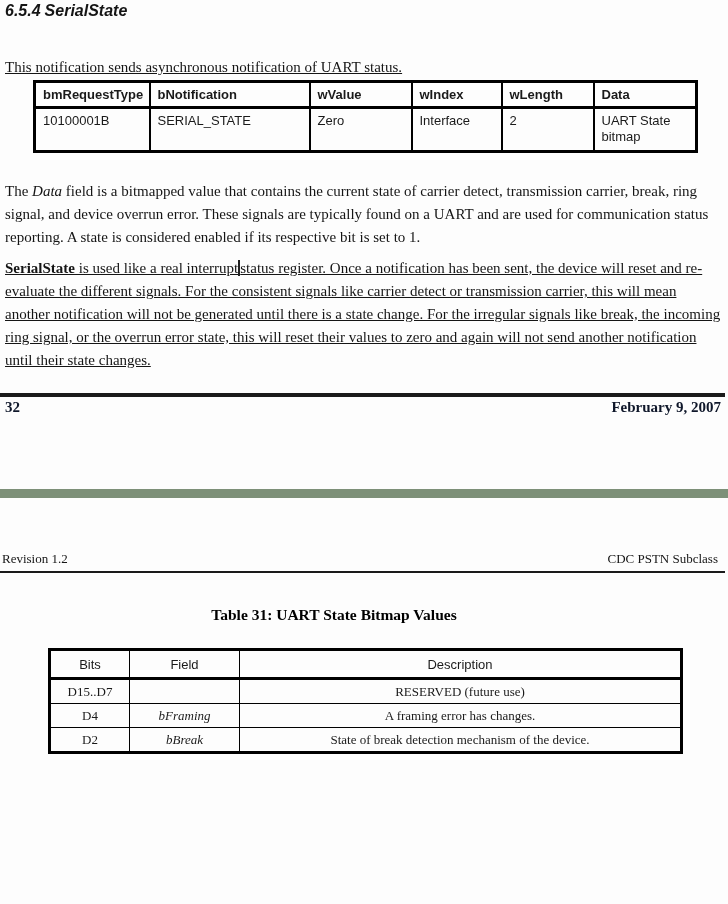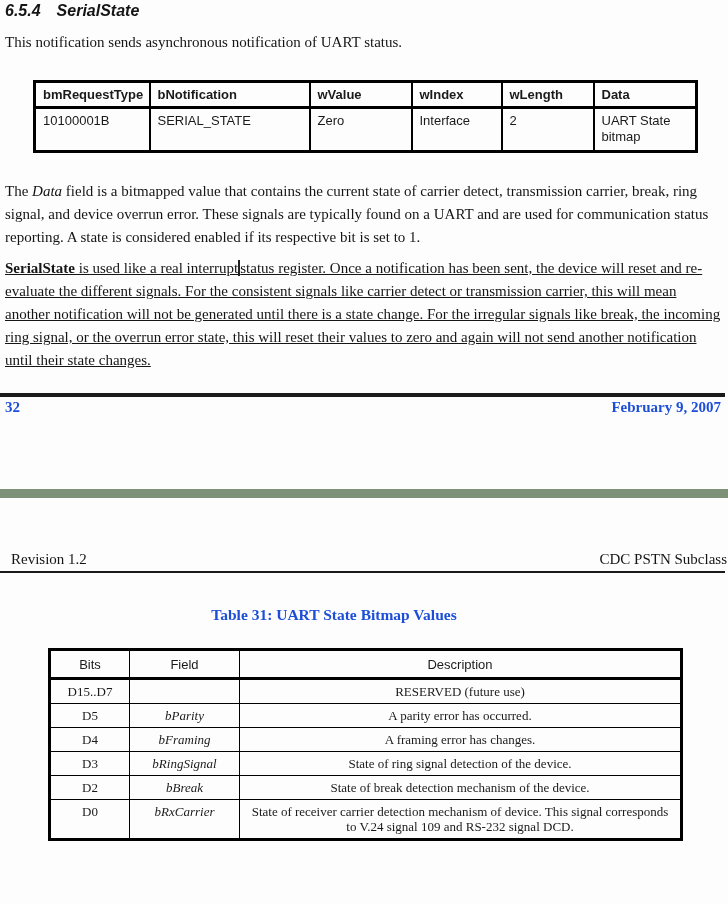--- a/index.html
+++ b/index.html
@@ -6,27 +6,27 @@
   .page{
     position:relative;width:728px;height:904px;background:#fdfdfd;
     font-family:"Liberation Serif",serif;color:#111;overflow:hidden;
   }
   
   .sec-heading{
     position:absolute;top:2px;left:5px;
     font-family:"Liberation Sans",sans-serif;
     font-weight:bold;font-style:italic;font-size:16px;color:#151515;
   }
-  .sec-heading .sec-num{margin-right:16px;}
+  .sec-heading .sec-num{margin-right:4px;}
   
   .body-par{
     position:absolute;left:5px;width:719px;
     font-size:15px;line-height:23px;color:#151515;text-align:left;
   }
-  .par-intro{top:31px;}
+  .par-intro{top:56px;text-decoration:underline;}
   .par-data{top:180px;}
   .par-serial{top:257px;text-decoration:underline;}
   .par-data em{font-style:italic;}
   .par-serial b{font-weight:bold;}
   .caret{
     display:inline-block;width:2px;height:16px;background:#222;
     vertical-align:-3px;
   }
   
   .ntable{
@@ -41,35 +41,35 @@
   .ntable{border:3px solid #000;}
   .ntable thead tr{height:25px;margin-left:44px;}
   .ntable tbody tr{height:44px;}
   .ntable th{font-weight:bold;border-bottom:3px solid #000;}
   .ntable td{line-height:16px;}
   
   .footer-rule{position:absolute;top:393px;left:0;width:725px;height:4px;background:#1a1a1a;}
   .footer-row{
     position:absolute;top:399px;left:5px;width:716px;
     display:flex;justify-content:space-between;
-    font-size:15px;font-weight:bold;color:#1d4ed8;
+    font-size:15px;font-weight:bold;color:#0f172a;
   }
   
   .green-divider{position:absolute;top:489px;left:0;width:728px;height:9px;}
   
   .p2-header{
-    position:absolute;top:551px;left:11px;width:716px;
+    position:absolute;top:551px;left:2px;width:716px;
     display:flex;justify-content:space-between;
-    font-size:15px;color:#151515;
+    font-size:13px;color:#151515;
   }
   .p2-header-rule{position:absolute;top:571px;left:0;width:725px;height:2px;background:#1a1a1a;}
   
   .t31-title{
     position:absolute;top:606px;left:0;width:668px;text-align:center;
-    font-size:15.5px;font-weight:bold;color:#1d4ed8;
+    font-size:15.5px;font-weight:bold;color:#000000;
   }
   .btable{
     position:absolute;top:648px;left:48px;width:632px;
     border-collapse:collapse;table-layout:fixed;
     font-family:"Liberation Sans",sans-serif;font-size:13px;color:#1a1a1a;
   }
   .btable{border:3px solid #000;}
   .btable th,.btable td{
     border:1.5px solid #000;padding:4px 8px;text-align:center;vertical-align:top;
     line-height:15px;overflow:hidden;
@@ -158,40 +158,25 @@
         <th>Description</th>
       </tr>
     </thead>
     <tbody>
       <tr>
         <td class="col-bits">D15..D7</td>
         <td class="col-field"></td>
         <td>RESERVED (future use)</td>
       </tr>
       <tr>
-        <td class="col-bits">D5</td>
-        <td class="col-field">bParity</td>
-        <td>A parity error has occurred.</td>
-      </tr>
-      <tr>
         <td class="col-bits">D4</td>
         <td class="col-field">bFraming</td>
         <td>A framing error has changes.</td>
       </tr>
       <tr>
-        <td class="col-bits">D3</td>
-        <td class="col-field">bRingSignal</td>
-        <td>State of ring signal detection of the device.</td>
-      </tr>
-      <tr>
         <td class="col-bits">D2</td>
         <td class="col-field">bBreak</td>
         <td>State of break detection mechanism of the device.</td>
-      </tr>
-      <tr>
-        <td class="col-bits">D0</td>
-        <td class="col-field">bRxCarrier</td>
-        <td>State of receiver carrier detection mechanism of device. This signal corresponds to V.24 signal 109 and RS-232 signal DCD.</td>
       </tr>
     </tbody>
   </table>
 
 </div>
 
 </body></html>

